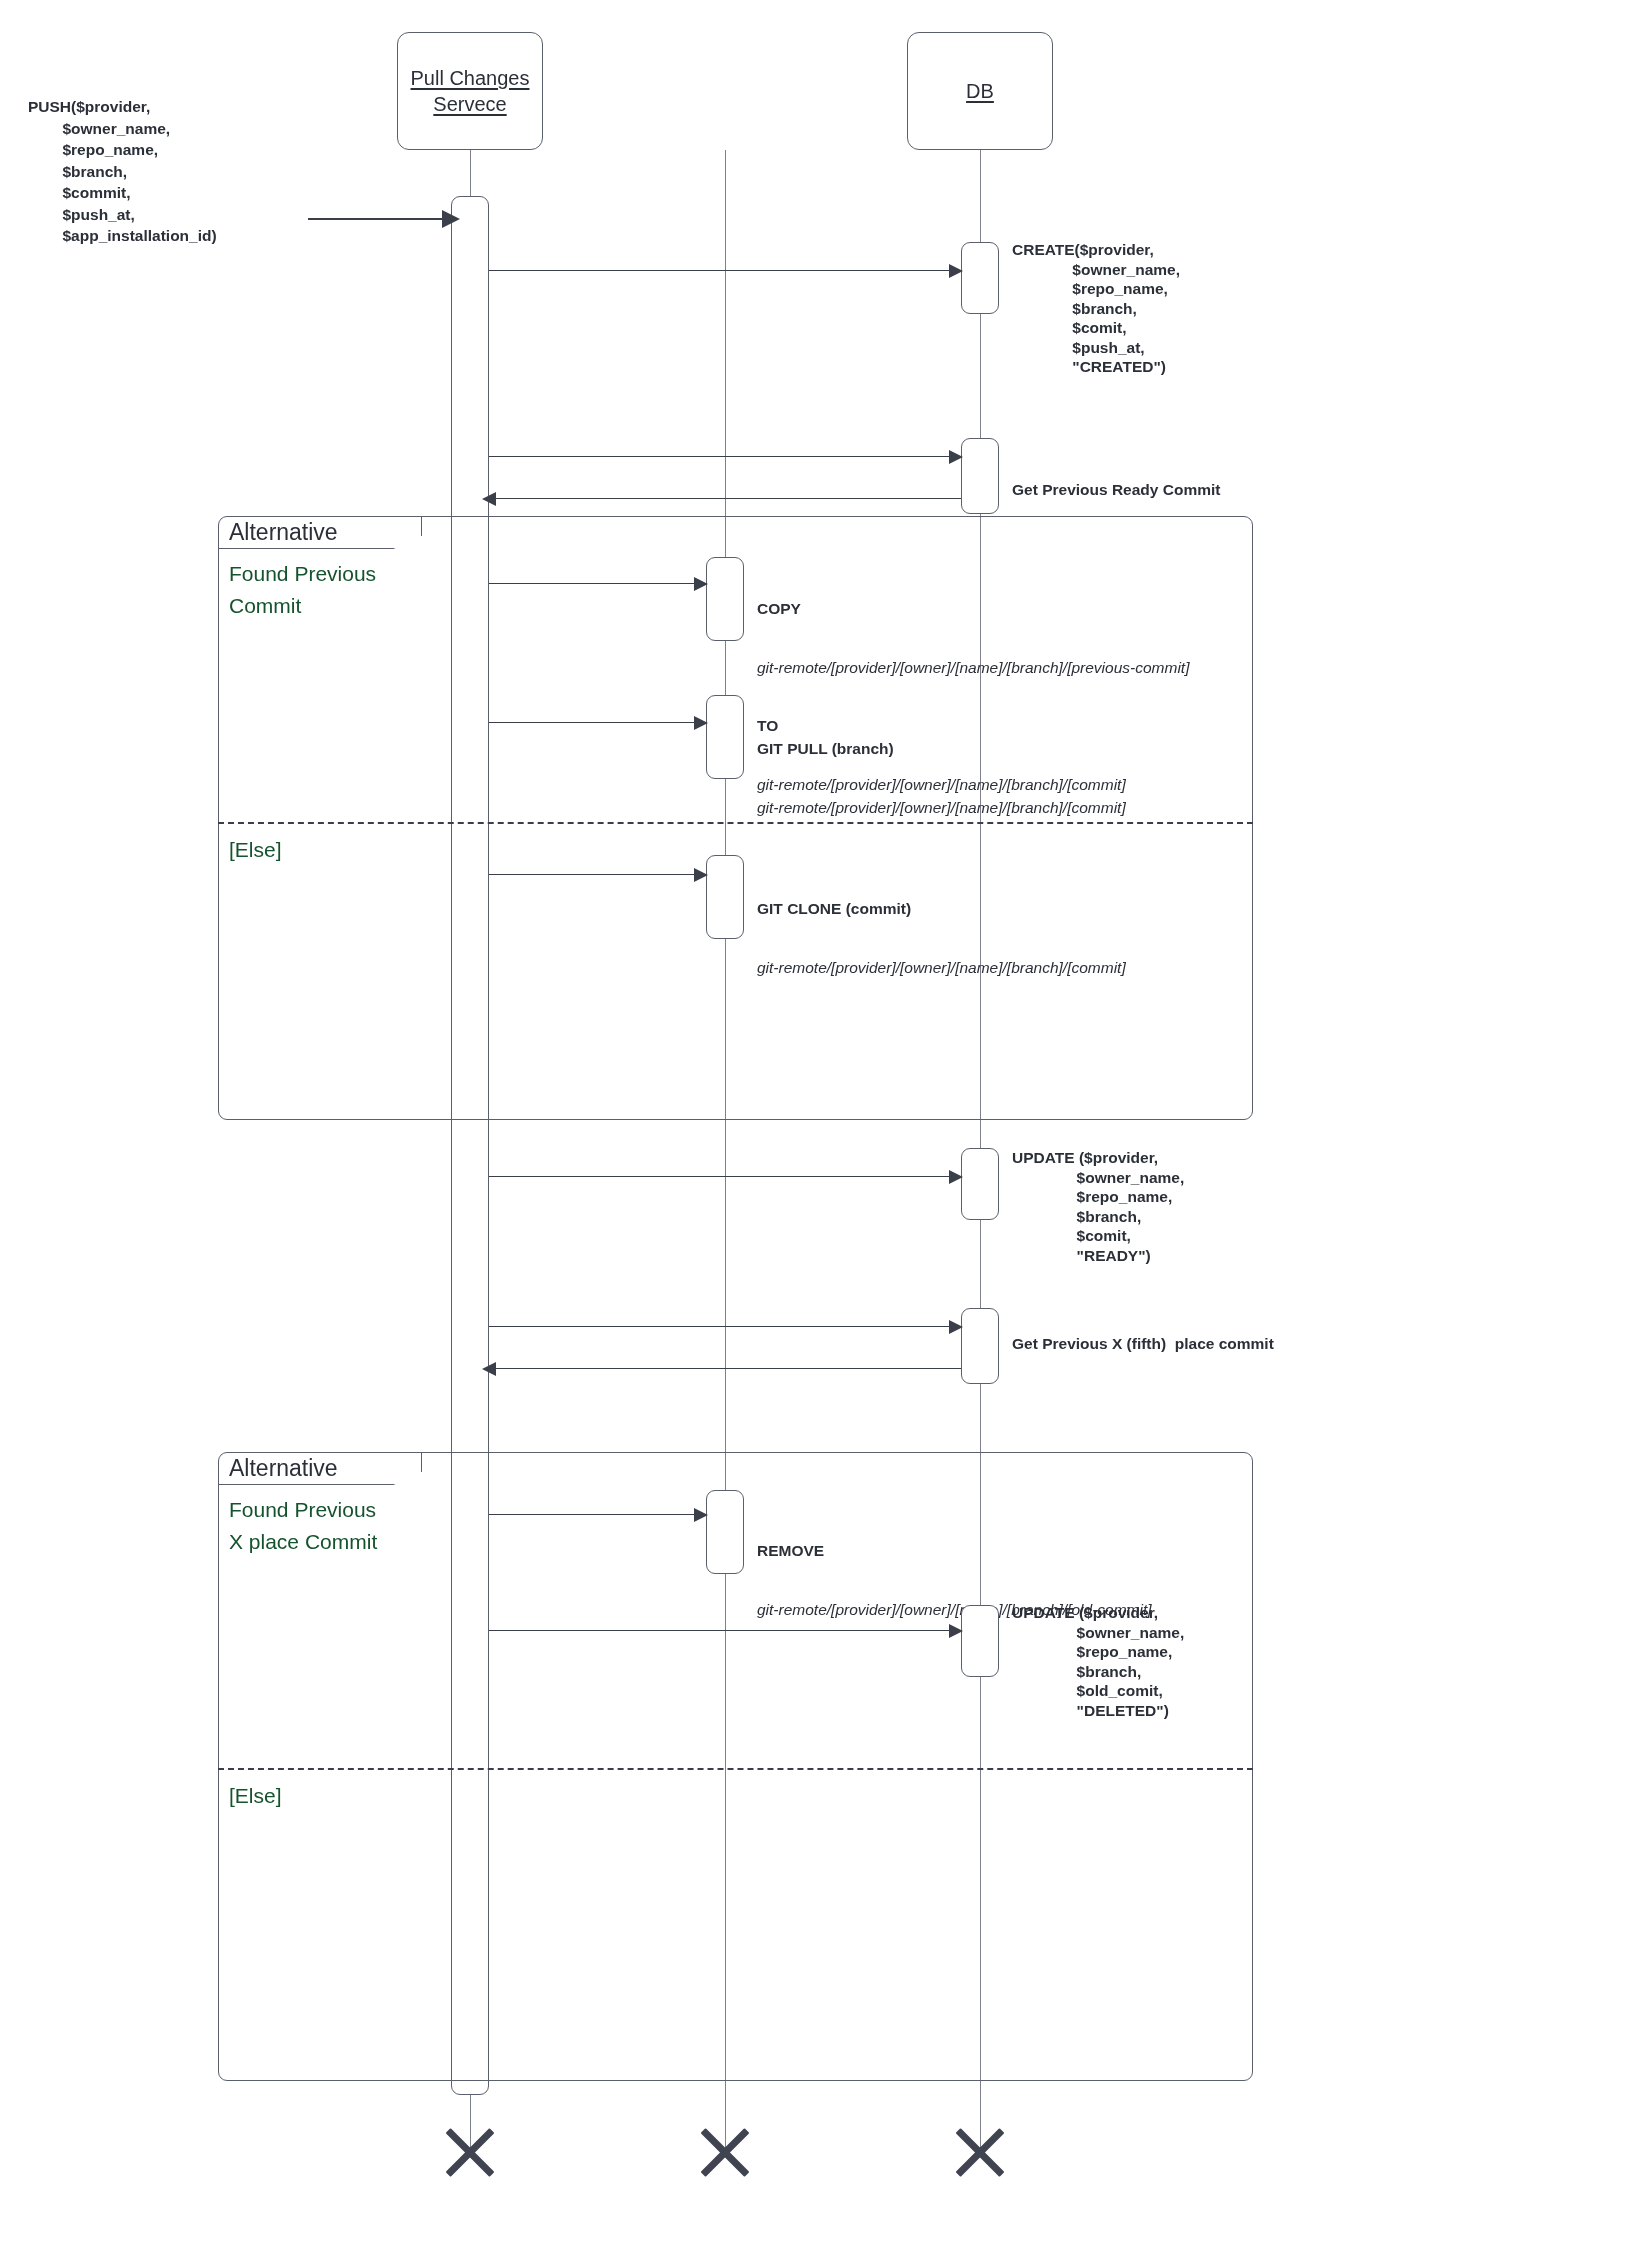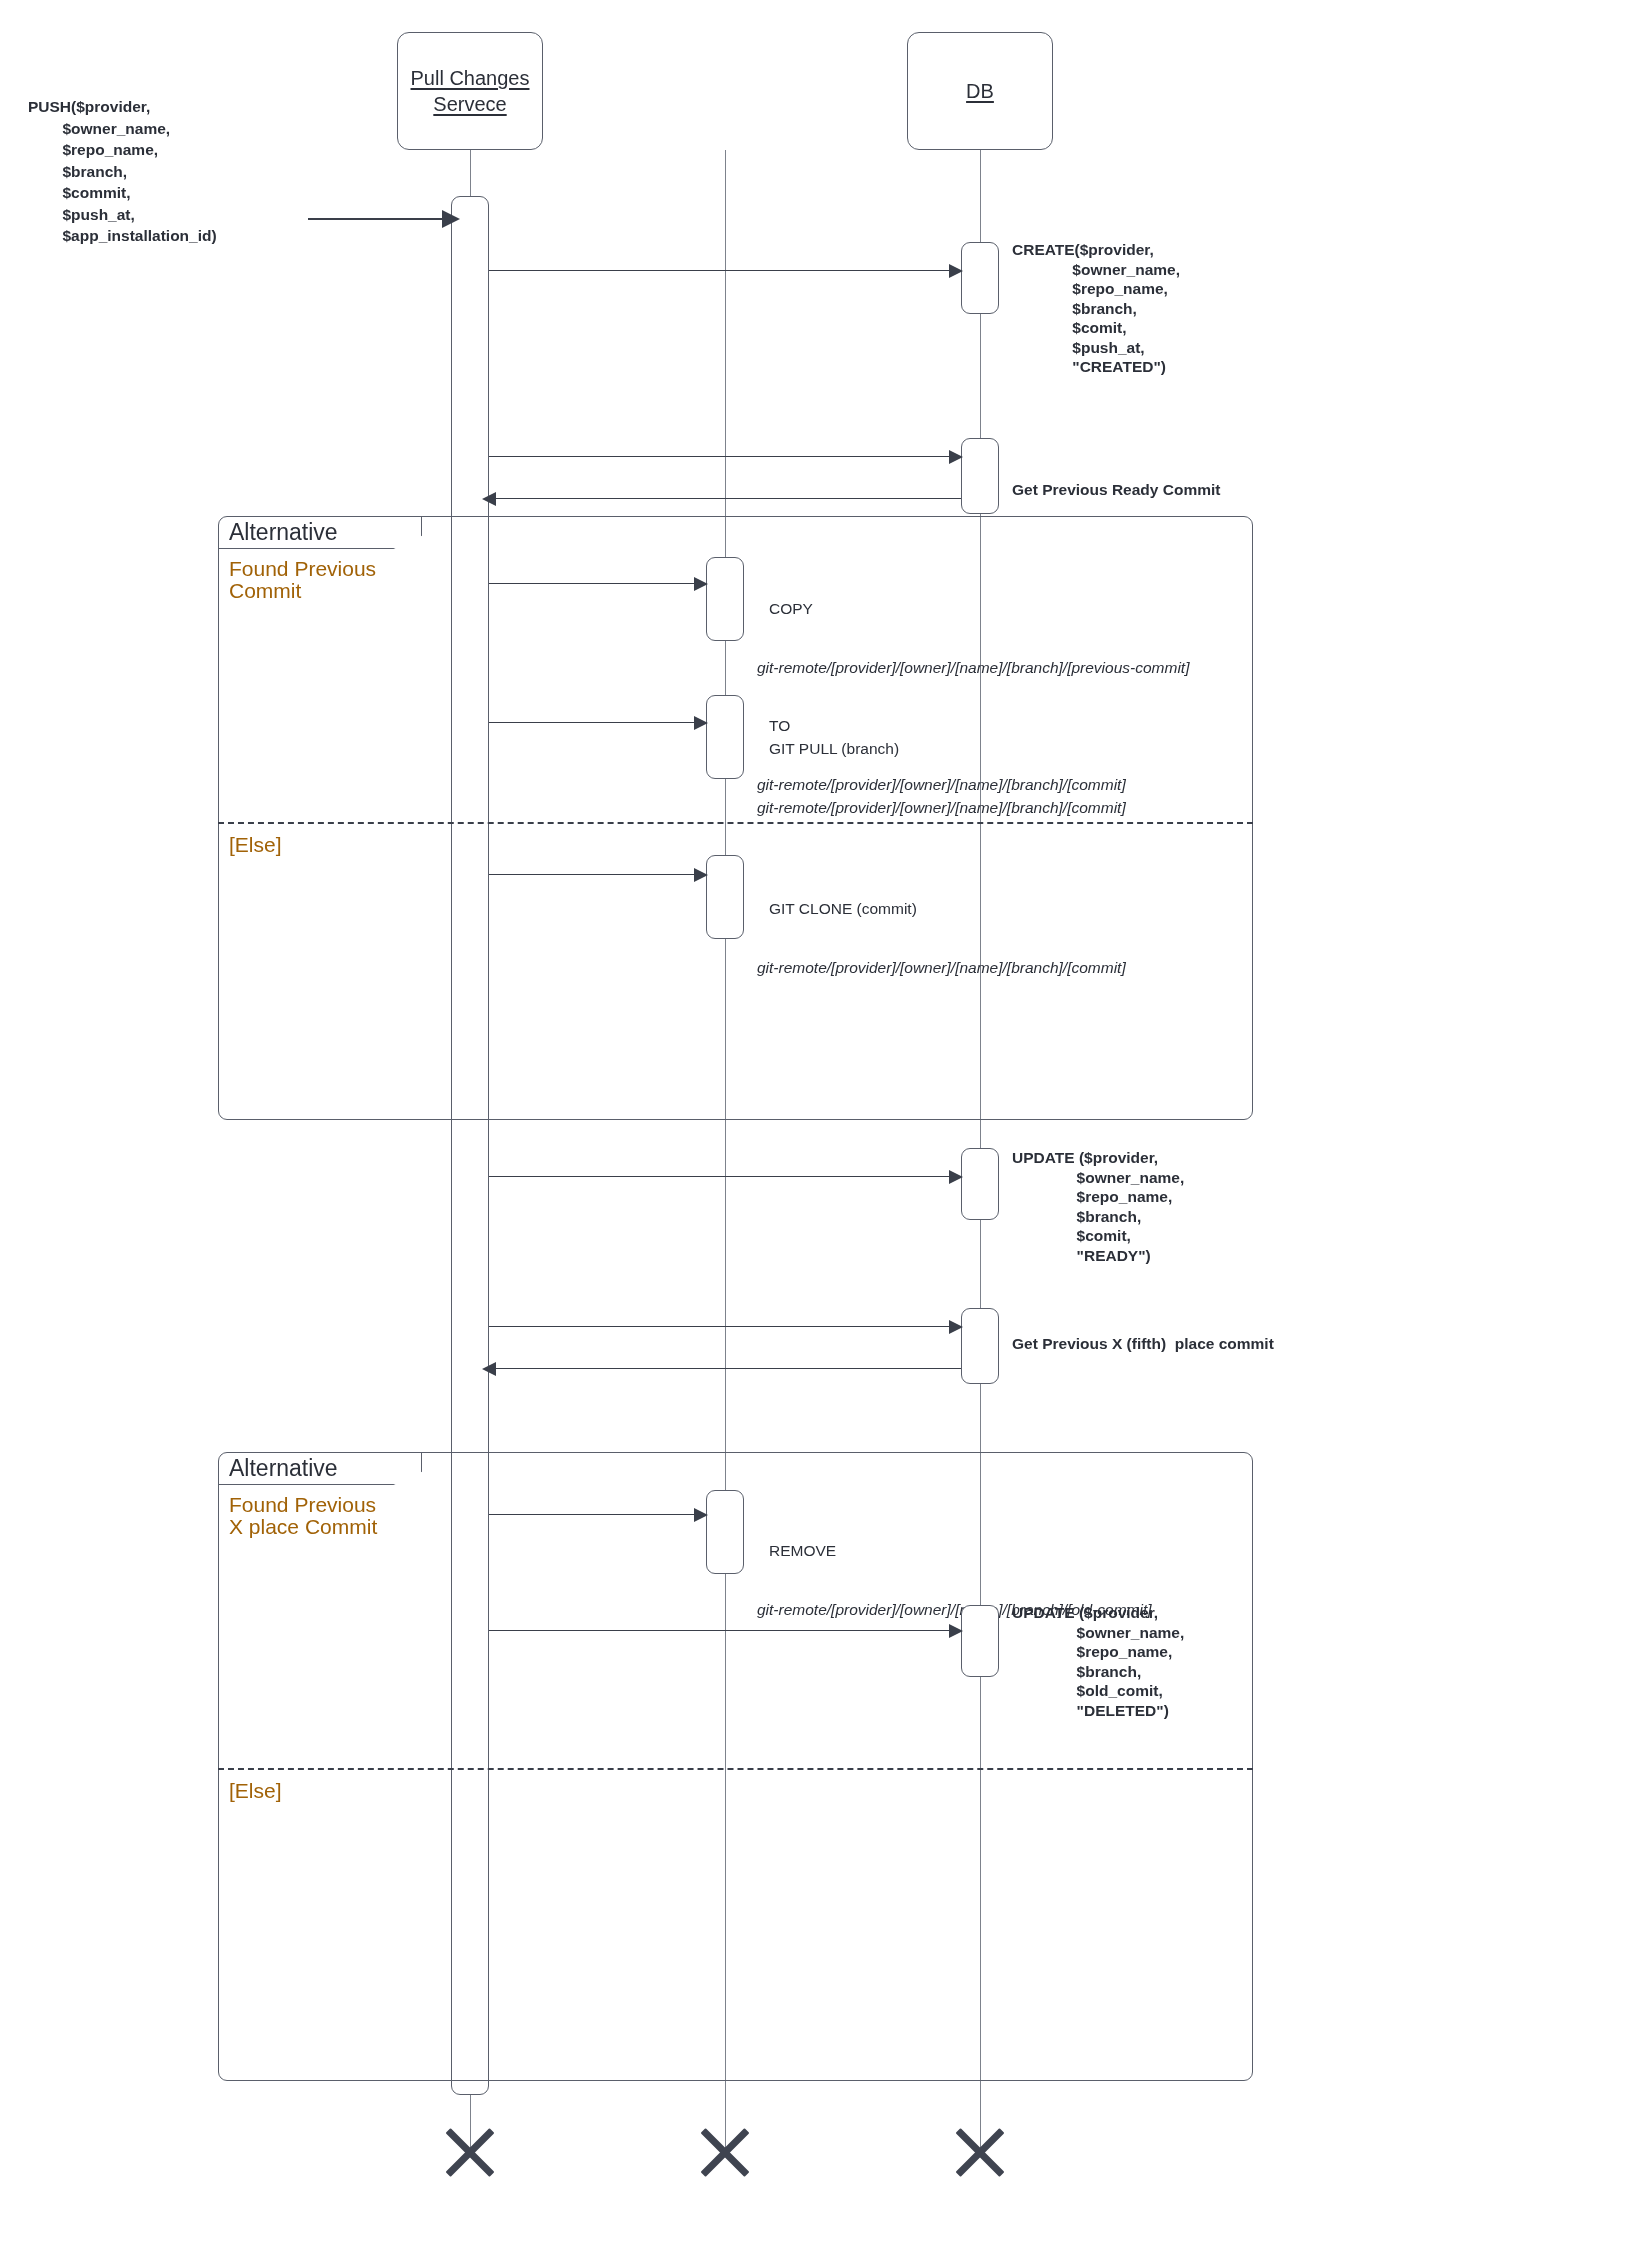--- a/index.html
+++ b/index.html
@@ -75,21 +75,21 @@
   
   .label{
     position:absolute;
     font-size:15.5px;
     line-height:19.5px;
     color:#2b2f38;
     white-space:pre;
   }
   .label.bold{ font-weight:bold; }
   .label .ital{ font-style:italic; font-weight:normal; display:block; }
-  .label .bld{ font-weight:normal; display:block;margin-left:12px; }
+  .label .bld{ font-weight:bold; display:block; }
 
   
   .callnote{
     position:absolute;
     font-size:15.5px;
     line-height:21.5px;
     font-weight:bold;
     color:#2b2f38;
     white-space:pre;
   }
@@ -114,22 +114,22 @@
   .frag-tab-label{
     position:absolute;
     font-size:23px;
     line-height:21px;
     color:#2b2f38;
     white-space:pre;
   }
   .frag-cond{
     position:absolute;
     font-size:21px;
-    line-height:22px;
-    color:#a16207;
+    line-height:32px;
+    color:#14532d;
     white-space:pre;
   }
   .frag-divider{
     position:absolute;
     height:0;
     border-top:2px dashed #3a3f4a;
   }
 
   
   .destroy{

